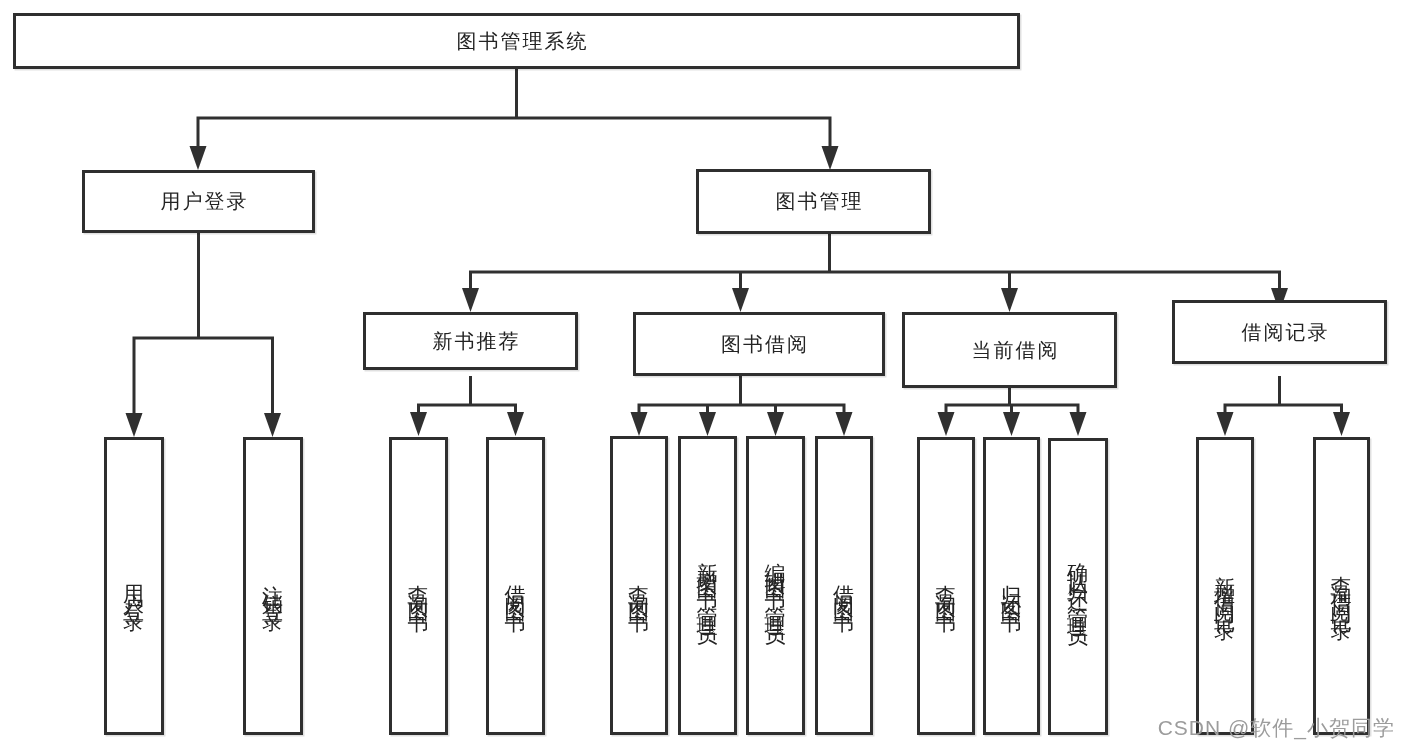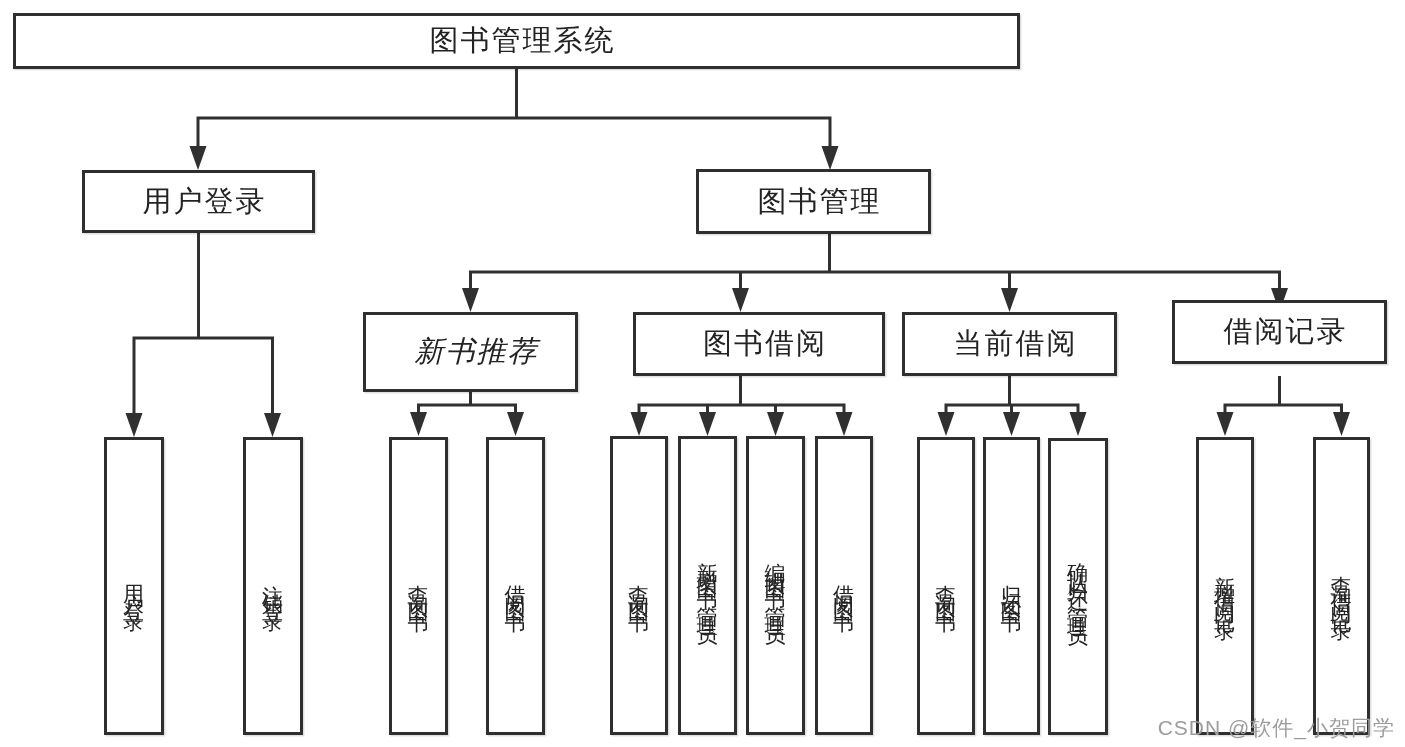--- a/index.html
+++ b/index.html
@@ -24,21 +24,21 @@
     background: #ffffff;
     border: 3px solid #2f2f2f;
     box-shadow: 1.5px 1.5px 0 rgba(0,0,0,0.12);
     display: flex;
     align-items: center;
     justify-content: center;
     color: #232323;
     z-index: 2;
   }
   .node.h {
-    font-size: 29px;
+    font-size: 20px;
     letter-spacing: 2px;
     padding-left: 12px;
   }
   .node.v {
     font-size: 21px;
   }
   .node.v .vtext {
     writing-mode: vertical-rl;
     -webkit-writing-mode: vertical-rl;
     text-orientation: mixed;
@@ -105,27 +105,27 @@
     <span>图书管理系统</span>
   </div>
 
   <div class="node h" style="left:82px; top:170px; width:233px; height:63px;">
     <span>用户登录</span>
   </div>
   <div class="node h" style="left:696px; top:169px; width:235px; height:65px;">
     <span>图书管理</span>
   </div>
 
-  <div class="node h" style="left:363px; top:312px; width:215px; height:80px;font-style:italic;">
+  <div class="node h" style="left:363px; top:312px; width:215px; height:58px;">
     <span>新书推荐</span>
   </div>
   <div class="node h" style="left:633px; top:312px; width:252px; height:64px;">
     <span>图书借阅</span>
   </div>
-  <div class="node h" style="left:902px; top:312px; width:215px; height:64px;">
+  <div class="node h" style="left:902px; top:312px; width:215px; height:76px;">
     <span>当前借阅</span>
   </div>
   <div class="node h" style="left:1172px; top:300px; width:215px; height:64px;">
     <span>借阅记录</span>
   </div>
 
   <div class="node v" style="left:104px; top:437px; width:60px; height:298px;">
     <span class="vtext">用户登录</span>
   </div>
   <div class="node v" style="left:243px; top:437px; width:60px; height:298px;">

